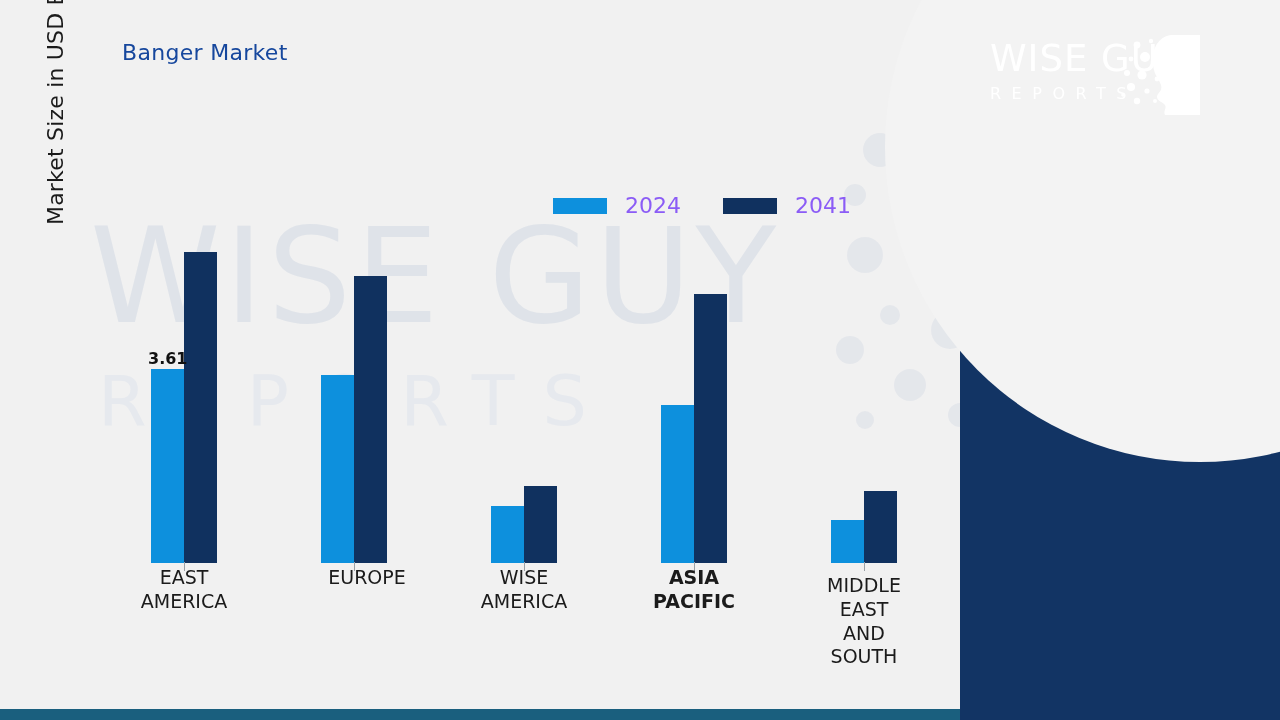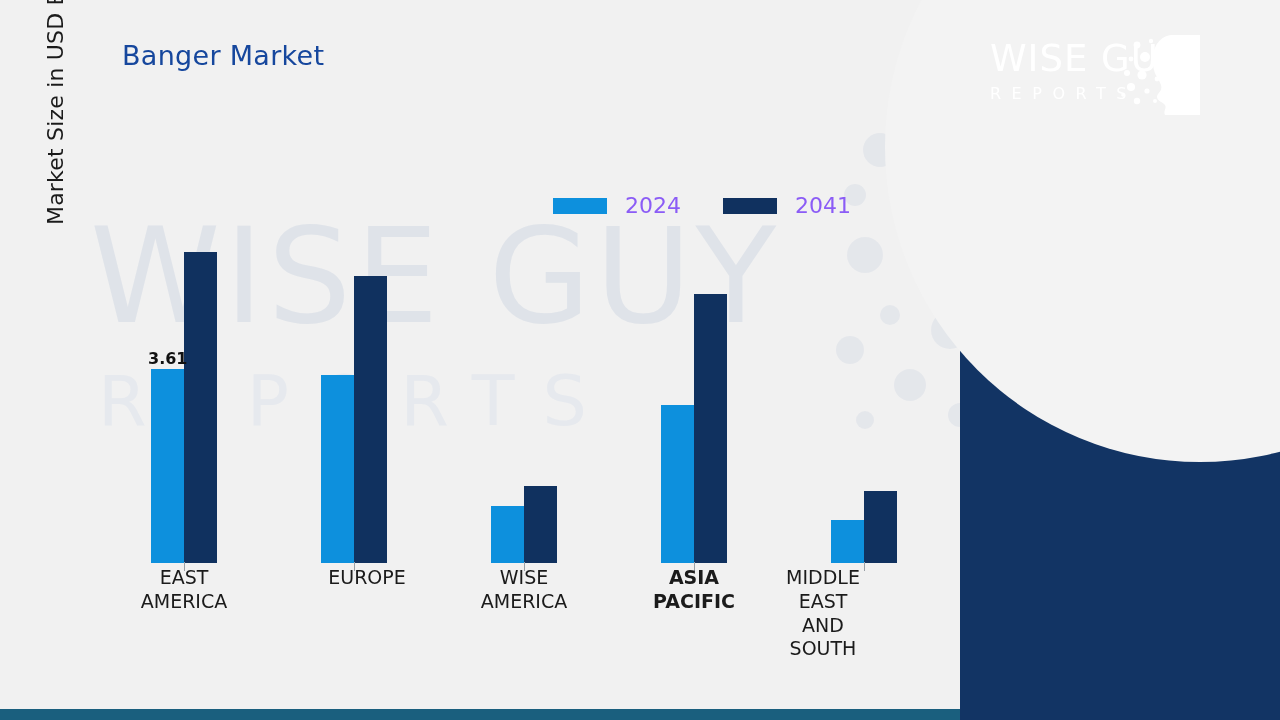--- a/index.html
+++ b/index.html
@@ -44,21 +44,21 @@
     font-size: 70px; letter-spacing: 28px; color: #e6e9ee; font-weight: 400;
     margin-top: 18px; margin-left: 8px; white-space: nowrap;
   }
 
   
   #dots-watermark { position:absolute; left: 820px; top: 120px; width: 220px; height: 330px; opacity:.6; }
 
   
   #chart-title {
     position: absolute; left: 122px; top: 40px;
-    font-size: 27px; color: #16479d; font-weight: 400; letter-spacing: .3px;
+    font-size: 22px; color: #16479d; font-weight: 400; letter-spacing: .3px;
   }
 
   
   #chart { position: absolute; left: 0; top: 0; width: 960px; height: 700px; }
 
   #y-axis-label {
     position: absolute; left: 43px; top: 185px;
     width: 380px;
     transform: rotate(-90deg);
     transform-origin: 20px 20px;
@@ -182,21 +182,21 @@
         <div class="cat-label" style="left: 449px;">
           <div>WISE</div>
           <div>AMERICA</div>
         </div>
         <div class="tick" style="left: 694px;"></div>
         <div class="cat-label" style="left: 619px; font-weight: bold;">
           <div>ASIA</div>
           <div>PACIFIC</div>
         </div>
         <div class="tick" style="left: 864px;"></div>
-        <div class="cat-label" style="left: 748px;">
+        <div class="cat-label" style="left: 789px; margin-top: 8px;">
           <div>MIDDLE</div>
           <div>EAST</div>
           <div>AND</div>
           <div>SOUTH</div>
         </div>
         <div class="bar-value" style="left: 148px; top: 349px;">3.61</div>
       </div>
 
   </div>
 

